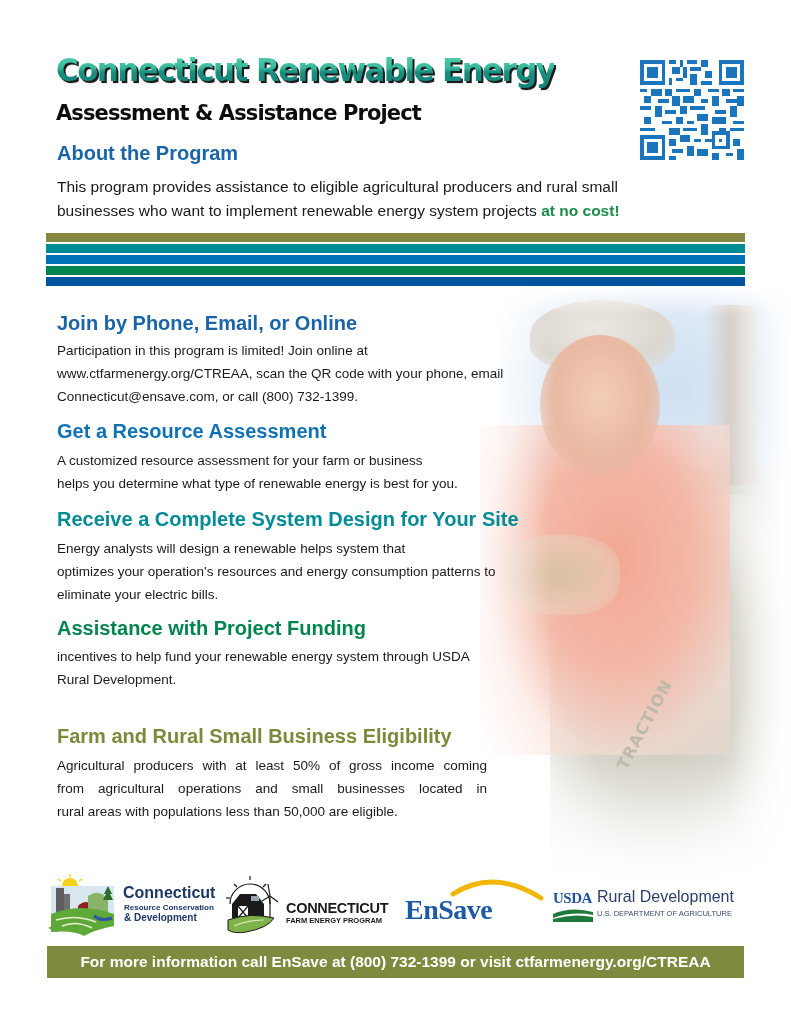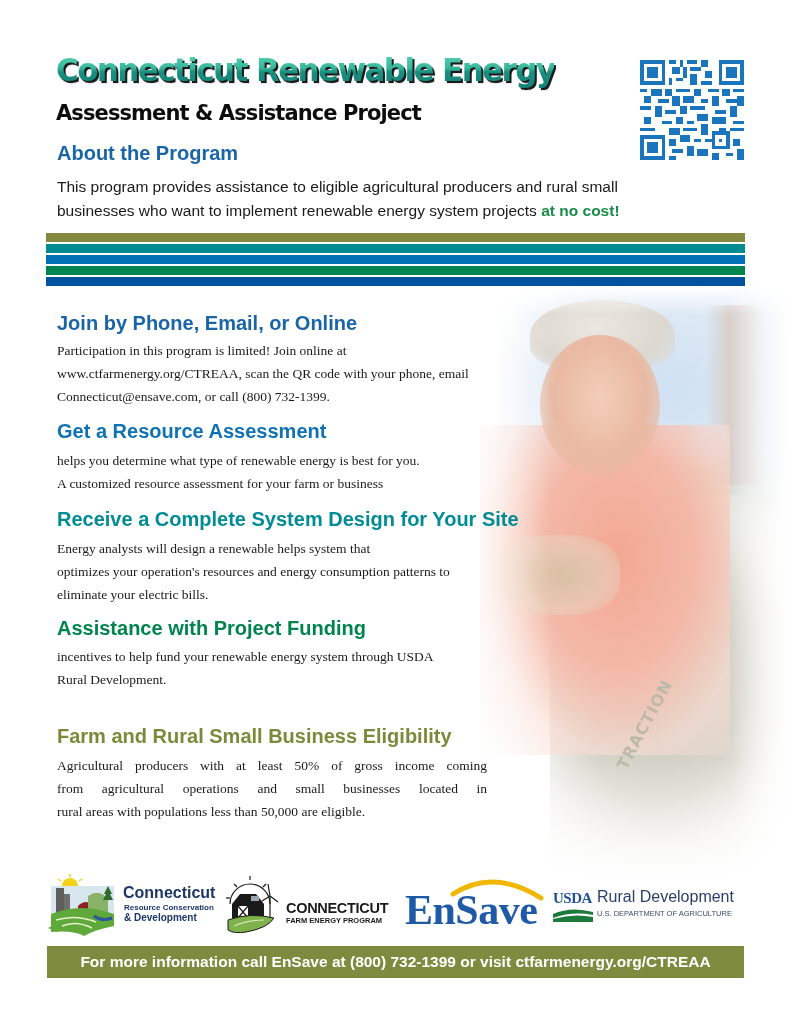--- a/index.html
+++ b/index.html
@@ -68,21 +68,21 @@
   .stripe { height: 9px; margin-bottom: 2px; }
   .stripe.s1 { background: #84893f; }
   .stripe.s2 { background: #008b93; }
   .stripe.s3 { background: #0071b4; }
   .stripe.s4 { background: #008550; }
   .stripe.s5 { background: #00549f; }
 
   
   .sec-h { position: absolute; left: 57px; font-size: 20px; font-weight: bold; white-space: nowrap; }
   .sec-p { position: absolute; left: 57px; font-size: 13.5px; line-height: 23px; color: #1a1a1a; width: 480px; }
-  .sec-p .line { display: block; white-space: nowrap; font-family: Liberation Serif, serif; }
+  .sec-p .line { display: block; white-space: nowrap; }
   .justify { text-align: justify; text-align-last: left; width: 430px; white-space: normal; }
 
   
   .logo-rcd { left: 48px; top: 874px; width: 175px; height: 62px; }
   .logo-cfep { left: 224px; top: 874px; width: 178px; height: 62px; }
   .logo-ensave { left: 403px; top: 870px; width: 148px; height: 66px; }
   .logo-usda { left: 553px; top: 888px; width: 195px; height: 40px; }
 
   .footer-bar {
     left: 47px; top: 946px; width: 697px; height: 32px; background: #7e8a3e;
@@ -211,22 +211,22 @@
 
 <div class="sec-h" style="top:312px;color:#1a64a8">Join by Phone, Email, or Online</div>
 <div class="sec-p" style="top:339px">
   <span class="line">Participation in this program is limited! Join online at</span>
   <span class="line">www.ctfarmenergy.org/CTREAA, scan the QR code with your phone, email</span>
   <span class="line">Connecticut@ensave.com, or call (800) 732-1399.</span>
 </div>
 
 <div class="sec-h" style="top:420px;color:#0f72b4">Get a Resource Assessment</div>
 <div class="sec-p" style="top:449px">
+  <span class="line">A customized resource assessment for your farm or business</span>
   <span class="line">helps you determine what type of renewable energy is best for you.</span>
-  <span class="line">A customized resource assessment for your farm or business</span>
 </div>
 
 <div class="sec-h" style="top:508px;color:#008b95">Receive a Complete System Design for Your Site</div>
 <div class="sec-p" style="top:537px">
   <span class="line">Energy analysts will design a renewable helps system that</span>
   <span class="line">optimizes your operation's resources and energy consumption patterns to</span>
   <span class="line">eliminate your electric bills.</span>
 </div>
 
 <div class="sec-h" style="top:617px;color:#00844e">Assistance with Project Funding</div>
@@ -286,21 +286,21 @@
     <path d="M10 52 q14 -6 30 -6" stroke="#d6e8b8" stroke-width="1.2" fill="none"></path>
   </svg>
   <div style="position:absolute;left:62px;top:26px;font-weight:bold;font-size:14.5px;color:#1a1a1a;line-height:16px;letter-spacing:-0.3px">CONNECTICUT</div>
   <div style="position:absolute;left:62px;top:42px;font-weight:bold;font-size:7.5px;color:#1a1a1a;line-height:9px;white-space:nowrap">FARM ENERGY PROGRAM</div>
 </div>
 
 <div class="abs logo-ensave">
   <svg width="148" height="66" viewBox="0 0 148 66" style="position:absolute;left:0;top:0">
     <path d="M50 24 q40 -26 88 4" stroke="#f2b705" stroke-width="5" fill="none" stroke-linecap="round"></path>
   </svg>
-  <div style="position:absolute;left:2px;top:16px;font-family:'Liberation Serif','DejaVu Serif',serif;font-weight:bold;font-size:42px;color:#1f5aa6;line-height:48px;letter-spacing:-0.5px">EnSave</div>
+  <div style="position:absolute;left:2px;top:16px;font-family:'Liberation Serif','DejaVu Serif',serif;font-weight:bold;font-size:28px;color:#1f5aa6;line-height:48px;letter-spacing:-0.5px">EnSave</div>
 </div>
 
 <div class="abs logo-usda">
   <div style="position:absolute;left:0;top:2px;font-family:'Liberation Serif','DejaVu Serif',serif;font-weight:bold;font-size:15px;color:#1f4f99;line-height:16px;letter-spacing:-0.5px">USDA</div>
   <svg width="40" height="14" viewBox="0 0 40 14" style="position:absolute;left:0;top:20px">
     <path d="M0 6 q18 -8 40 -2 v3 q-20 -4 -40 3z" fill="#1e7a3c"></path>
     <path d="M0 11 q20 -6 40 -2 v5 h-40z" fill="#1e7a3c"></path>
   </svg>
   <div style="position:absolute;left:44px;top:0;font-size:16px;color:#2a3f6b;line-height:18px;white-space:nowrap">Rural Development</div>
   <div style="position:absolute;left:44px;top:21px;font-size:7.5px;color:#3a4a6a;line-height:9px;white-space:nowrap">U.S. DEPARTMENT OF AGRICULTURE</div>

